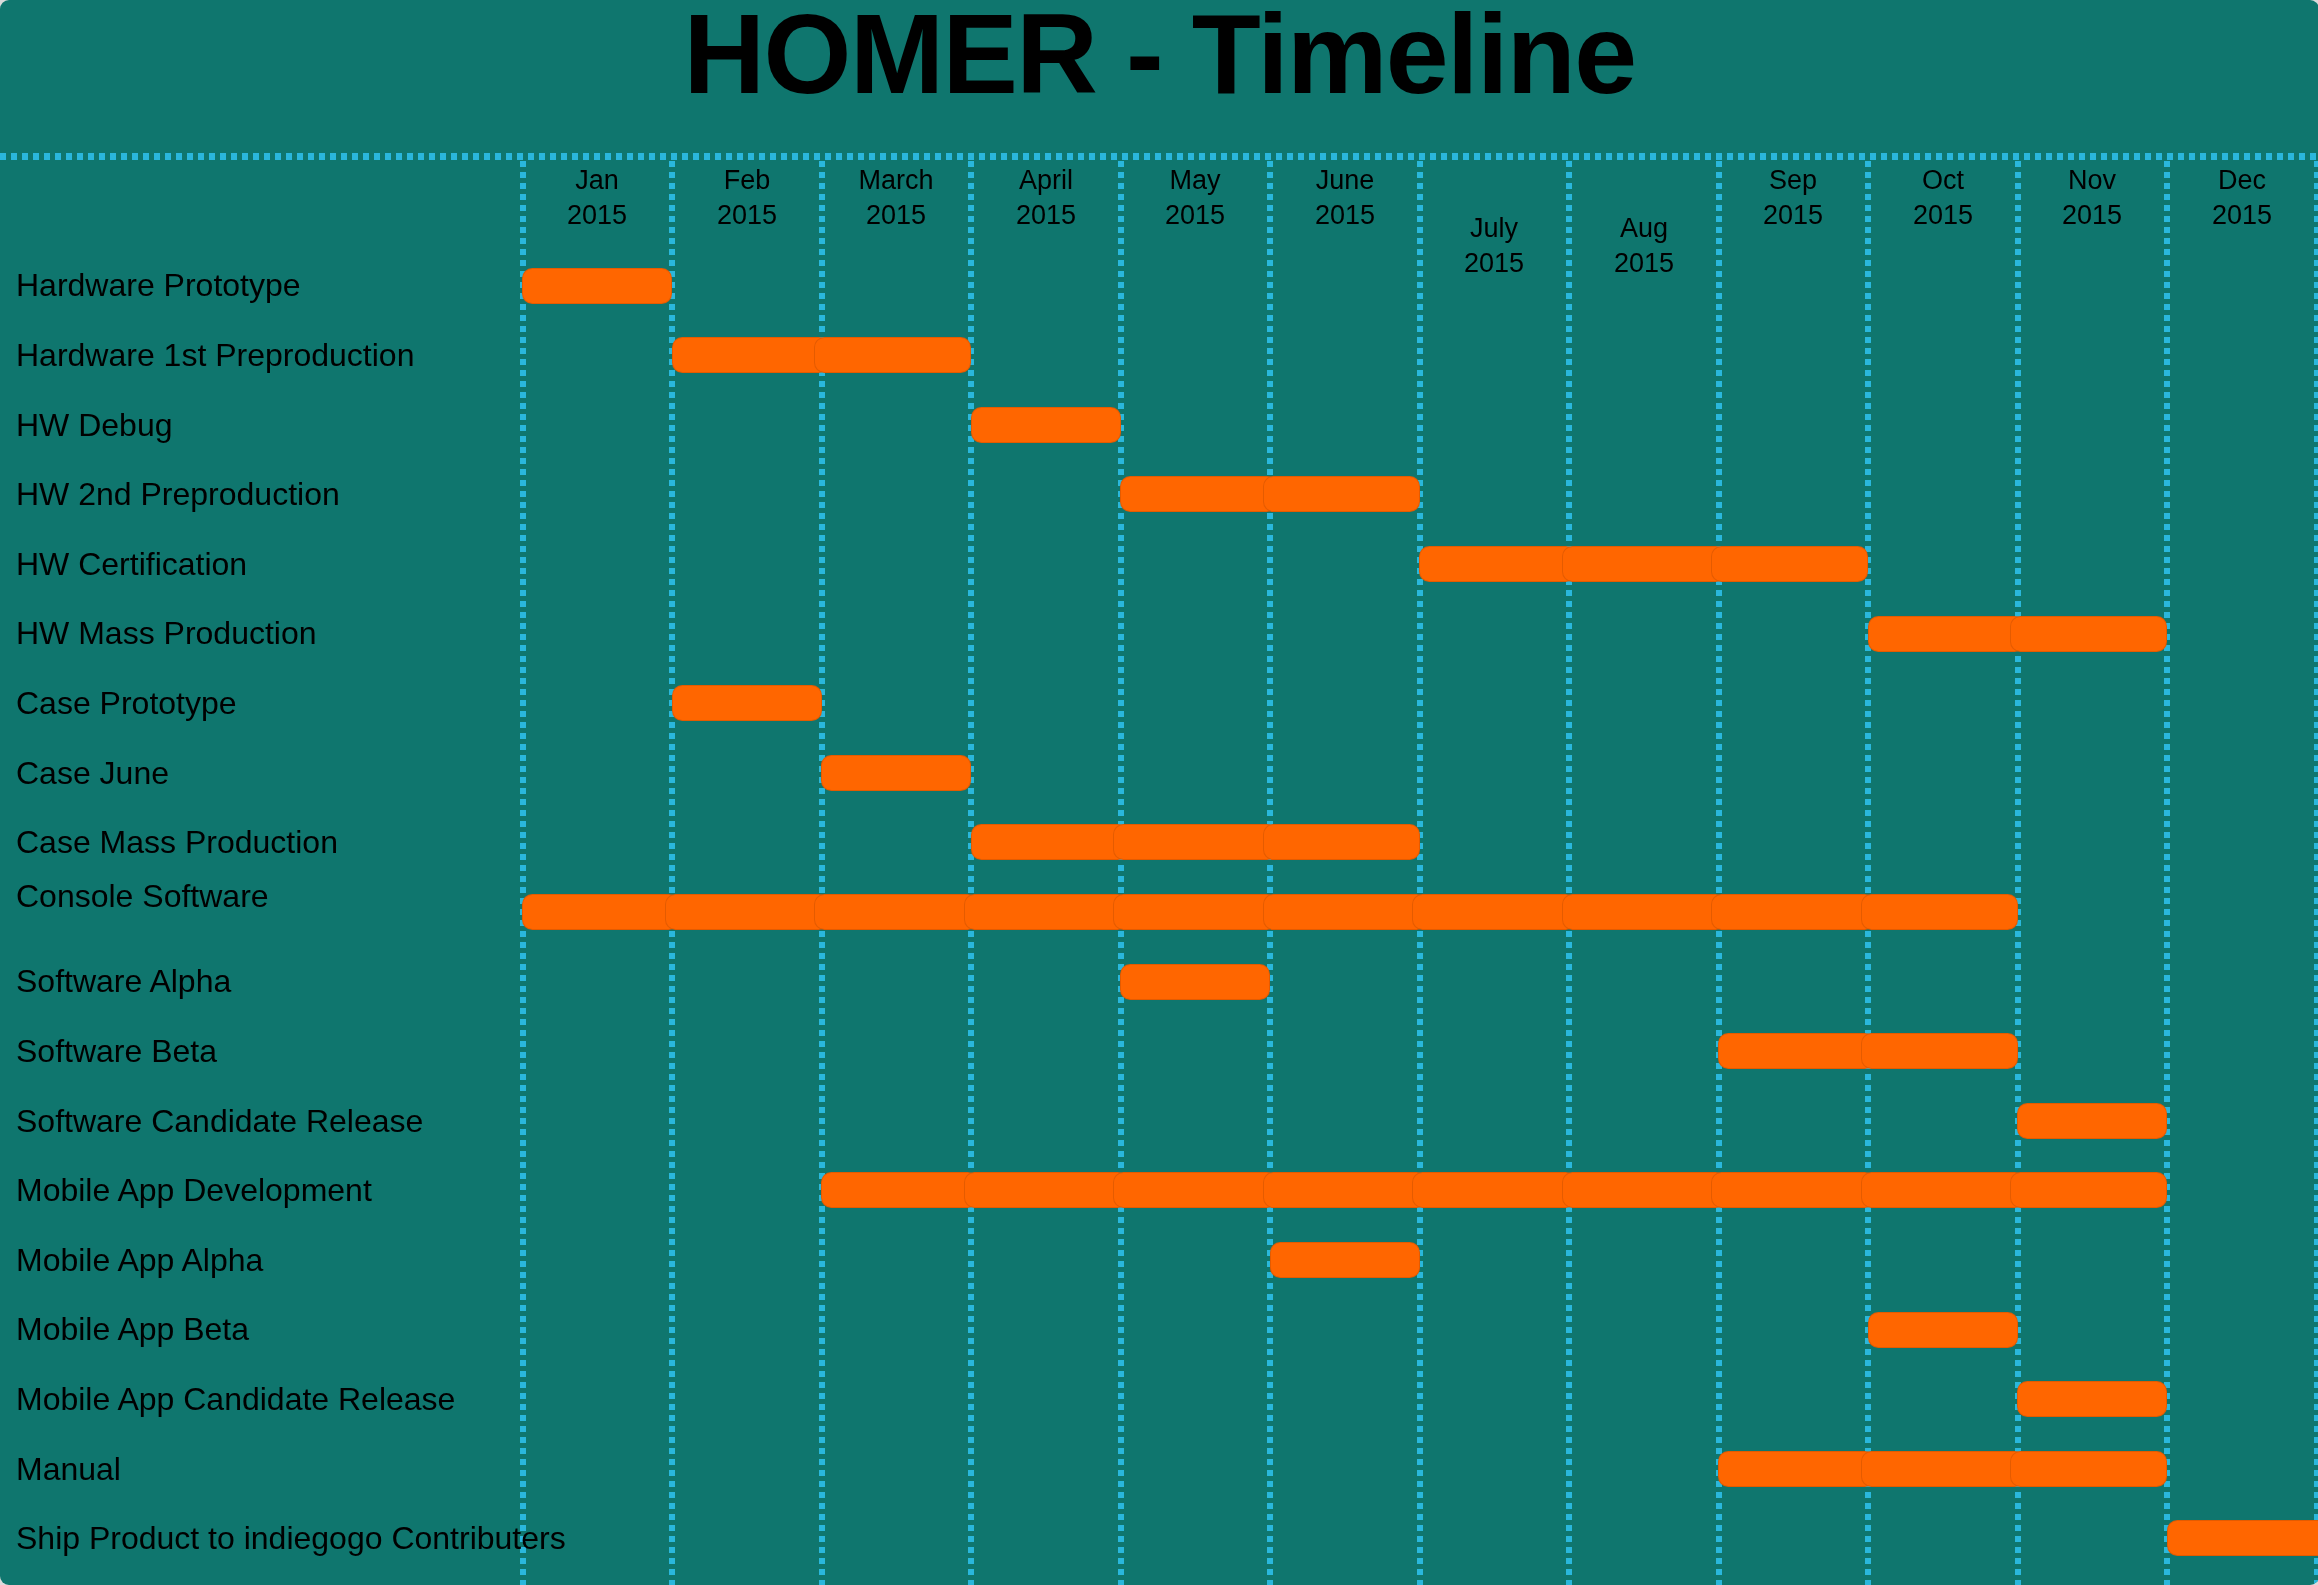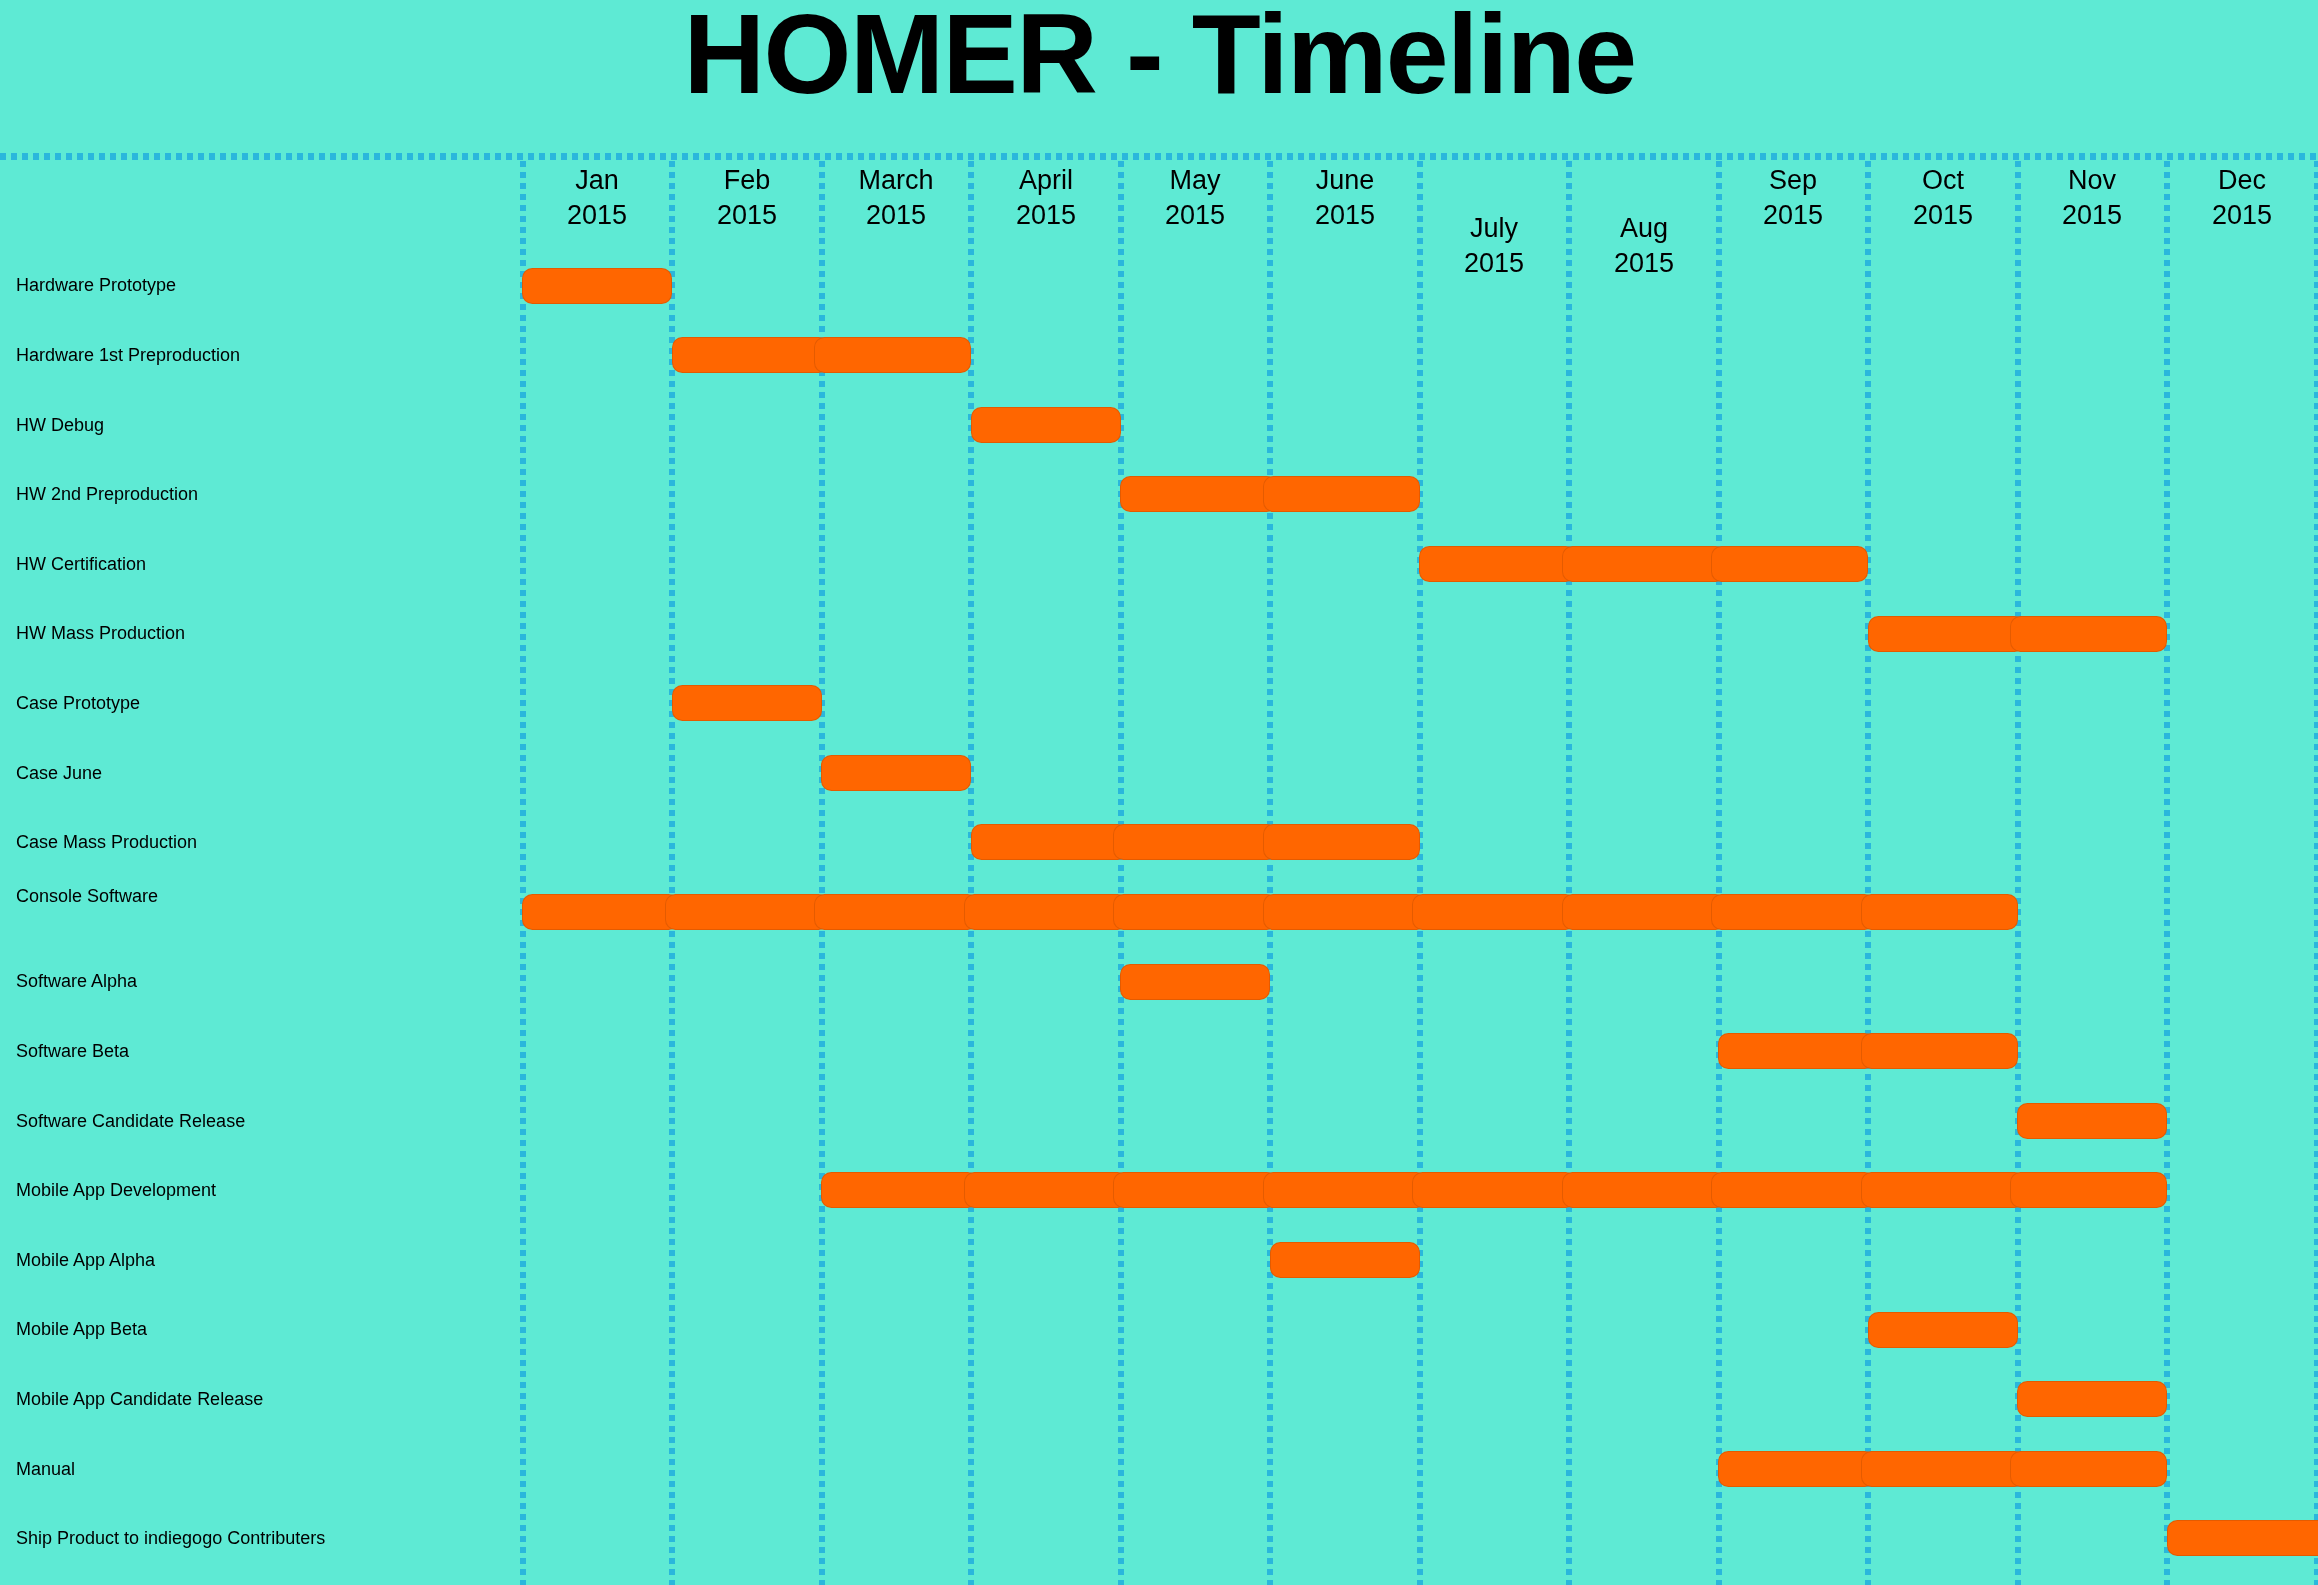--- a/index.html
+++ b/index.html
@@ -1,22 +1,23 @@
 <!DOCTYPE html>
 <html style="font-size:12.7px"><head>
 <meta charset="utf-8">
 <style>
   html,body{margin:0;padding:0;background:#dbdbdb;}
   .canvas{
     position:relative;
     width:2319px;height:1585px;
     overflow:hidden;
-    background:#5eead4;
+    background:#0f766e;
     font-family:"Liberation Sans","DejaVu Sans",sans-serif;
     color:#000;
+    border-radius:9px;
   }
   .title{
     position:absolute;left:0;top:-11px;width:2319px;
     text-align:center;
     font-size:113px;font-weight:bold;letter-spacing:-1.6px;
     color:#000;
   }
   .hline{
     position:absolute;left:0;top:153px;width:2319px;height:7.1px;
     background-image:repeating-linear-gradient(to right,#2ab7dc 0px,#2ab7dc 6.3px,transparent 6.3px,transparent 11px);
@@ -24,21 +25,21 @@
   .vline{
     position:absolute;top:161px;height:1424px;width:5.5px;
     background-image:repeating-linear-gradient(to bottom,#2ab7dc 0px,#2ab7dc 6.3px,transparent 6.3px,transparent 11px);
   }
   .month-header{
     position:absolute;top:163px;text-align:center;line-height:35px;font-size:27px;
   }
   .month-header span{display:block;}
   .task-label{
     position:absolute;left:16px;transform:translateY(-50%);
-    font-size:18px;white-space:nowrap;
+    font-size:32px;white-space:nowrap;
   }
   .bar-seg{
     position:absolute;height:36px;
     background:#ff6600;
     border:1.6px solid rgba(205,82,0,0.55);
     border-radius:10.3px;
     box-sizing:border-box;
   }
 </style>
 </head>

